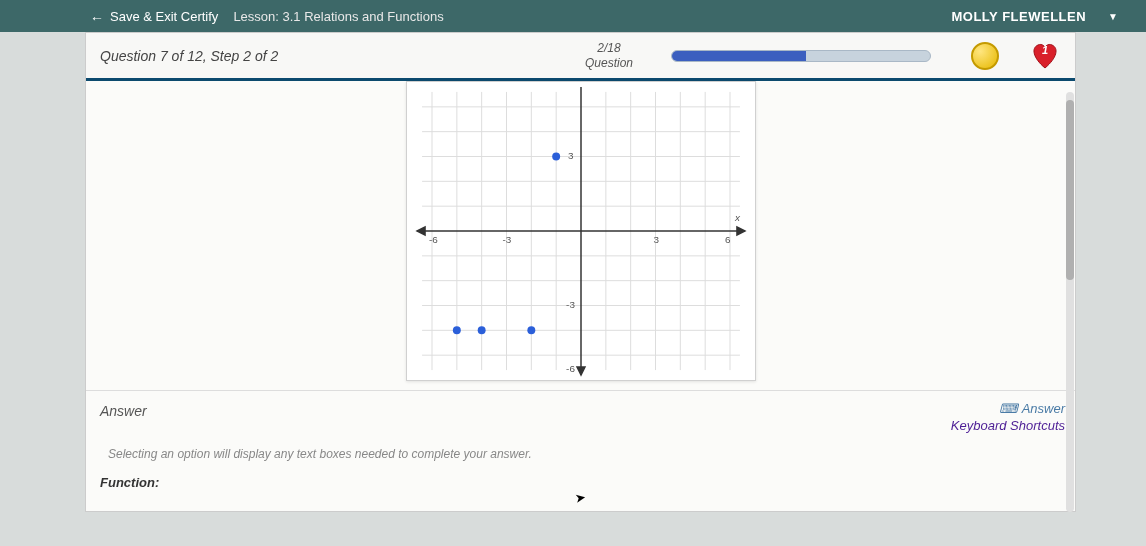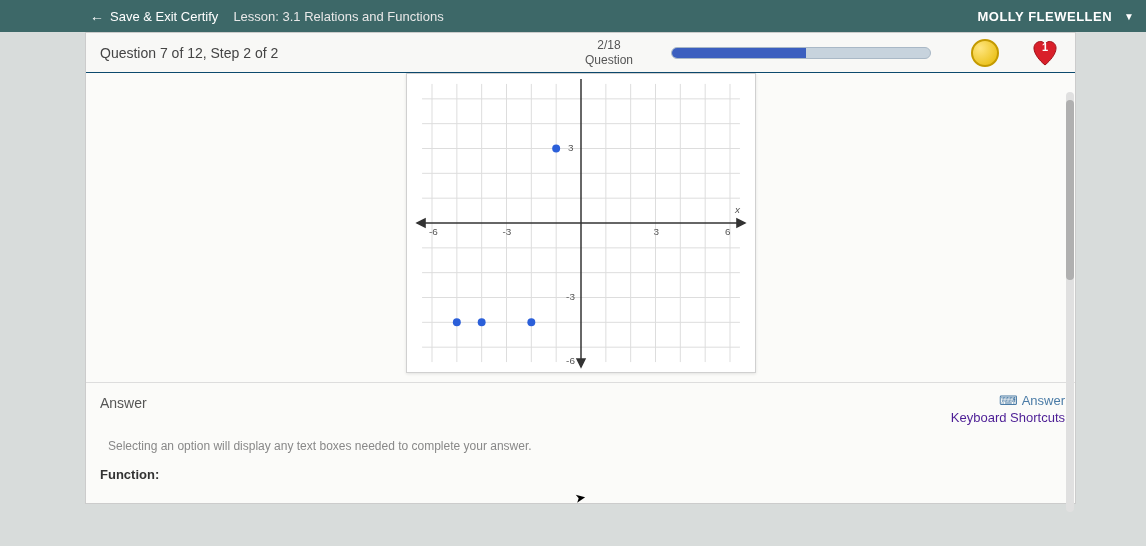--- a/index.html
+++ b/index.html
@@ -18,38 +18,39 @@
       align-items: center;
       padding: 0 20px 0 90px;
       color: #fff;
       font-size: 13px;
       justify-content: space-between;
     }
     .top-left { display: flex; align-items: center; gap: 15px; }
     .save-exit { display: flex; align-items: center; gap: 6px; cursor: pointer; }
     .arrow-left { font-size: 14px; }
     .lesson-title { color: #e8e8e8; text-align: right; }
-    .top-right { display: flex; align-items: center; gap: 12px; position: absolute; right: 12px; }
+    .top-right { display: flex; align-items: center; gap: 22px; position: absolute; right: 28px; }
     .user-name { font-weight: bold; font-size: 13px; letter-spacing: 0.5px; }
     .dropdown-caret { font-size: 10px; cursor: pointer; }
 
     .content-wrap {
       margin: 0 70px 0 85px;
       background: #fff;
       border: 1px solid #ccc;
       position: relative;
     }
     .question-header {
       display: flex;
       align-items: center;
-      height: 40px;
-      border-bottom: 1px solid #0c4a6e;
+      height: 48px;
+      border-bottom: 3px solid #0c4a6e;
       background: #f8f8f6;
       padding: 0 14px;
       gap: 20px;
+      font-style: italic;
     }
     .question-title { font-size: 14px; color: #444; flex: 0 0 auto; }
     .score-box { text-align: center; font-size: 12px; color: #555; margin-left: auto; line-height: 1.2; padding-right: 10px;}
     .progress-wrap { flex: 0 0 260px; height: 12px; background: #c7d3dd; border-radius: 6px; border: 1px solid #a9b8c6; position: relative; margin-left: 8px; }
     .progress-fill { height: 100%; background: #3b5fbf; width: 52%; border-radius: 6px 0 0 6px; }
     .coin {
       width: 28px; height: 28px; border-radius: 50%;
       background: radial-gradient(circle at 30% 30%, #ffe680, #e6b800);
       border: 2px solid #c49a00;
       margin-left: 20px;
@@ -77,20 +78,21 @@
       box-shadow: 0 1px 3px rgba(0,0,0,0.1);
       position: relative;
     }
     .graph-svg { width: 100%; height: 100%; }
 
     .answer-section {
       padding: 12px 14px 20px 14px;
       background: #fbfbf9;
       position: relative;
       min-height: 120px;
+      font-style: italic;
     }
     .answer-label { font-size: 14px; color: #555; margin-bottom: 6px; }
     .keypad-links { position: absolute; right: 10px; top: 10px; text-align: right; font-size: 13px; }
     .keypad-btn { color: #4a7ba6; cursor: pointer; display: flex; align-items: center; gap: 4px; justify-content: flex-end; margin-bottom: 2px; }
     .kb-shortcuts { color: #4c1d95; cursor: pointer; }
     .hint-text { font-size: 12px; color: #888; margin-top: 28px; margin-left: 8px; }
     .function-label { font-size: 13px; color: #333; font-weight: bold; margin-top: 14px; }
 
     .scrollbar {
       position: absolute;

